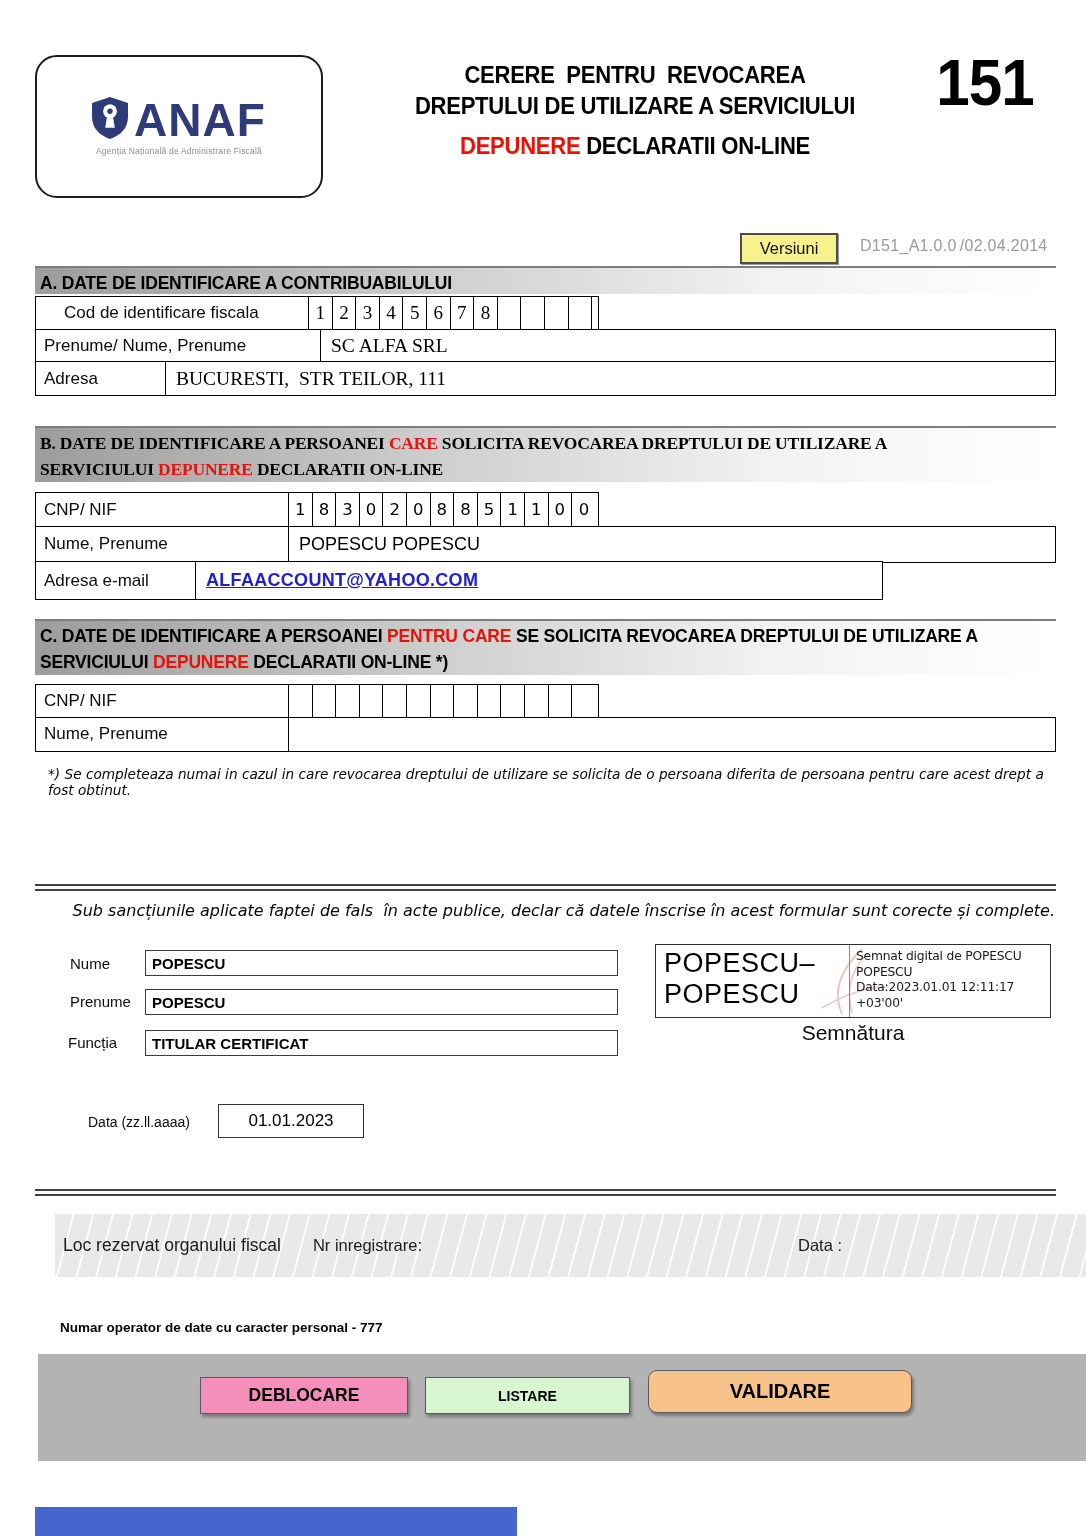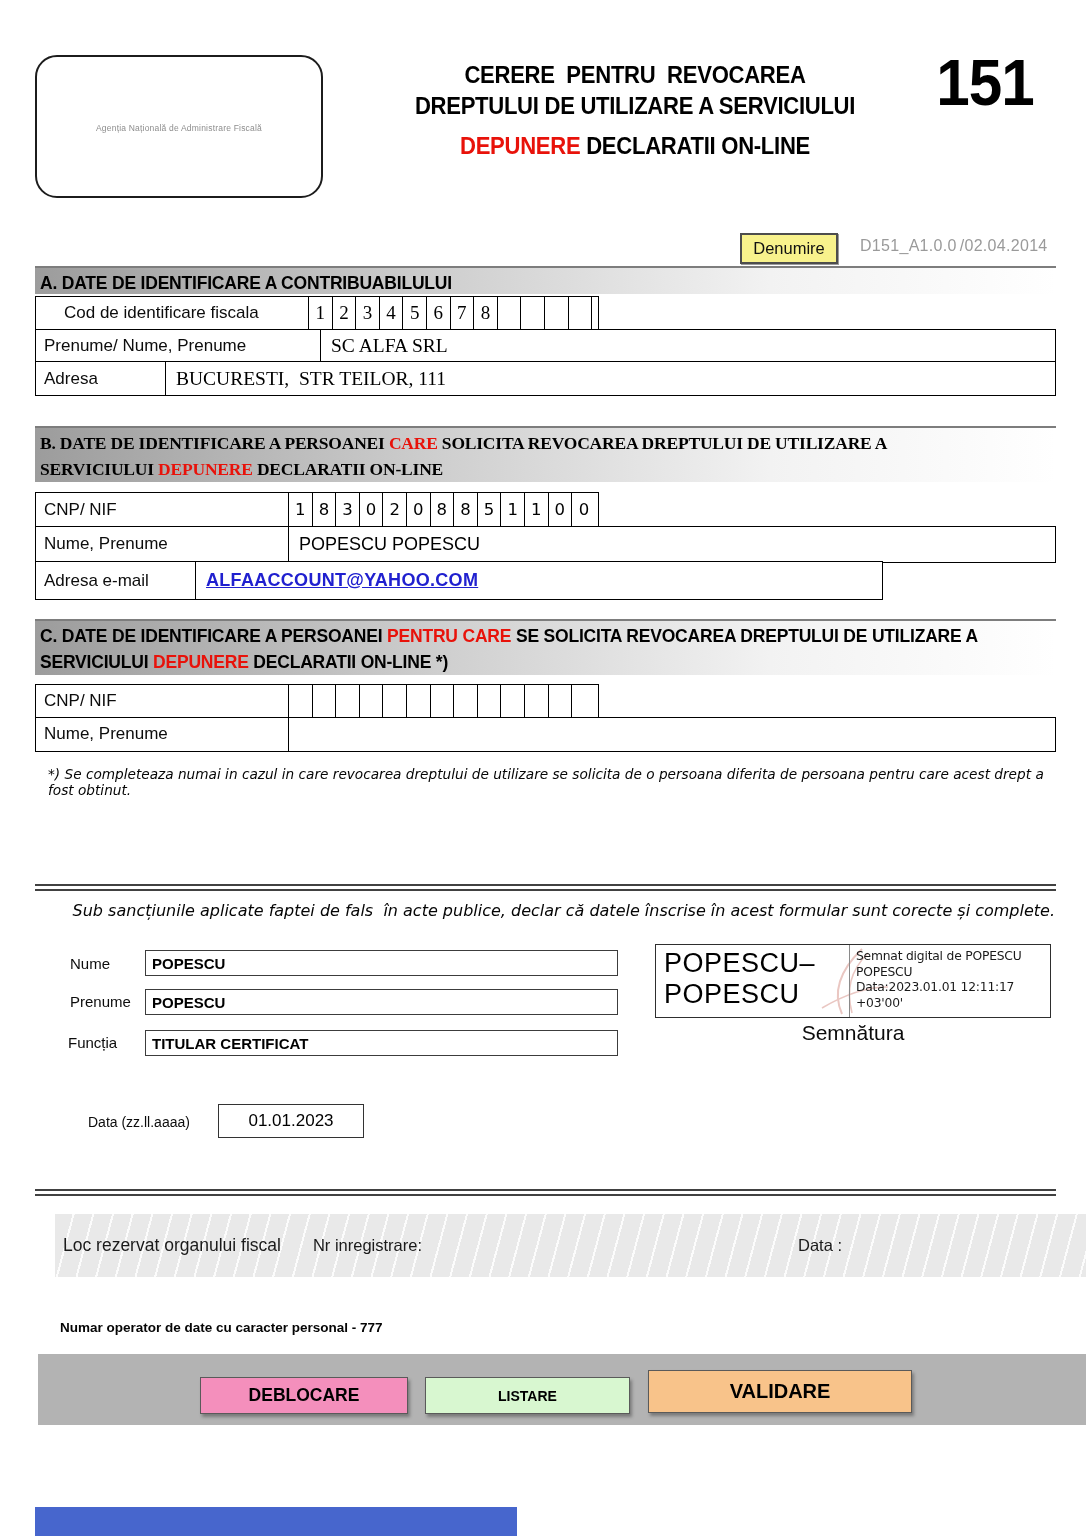--- a/index.html
+++ b/index.html
@@ -103,50 +103,61 @@
   
   .fiscal-box { left:55px; top:1214px; width:1031px; height:63px;
     background:repeating-linear-gradient(105deg, rgba(255,255,255,0) 0 17px, rgba(255,255,255,.85) 17px 19px), #e9e9e9;
     display:flex; align-items:center; }
   .fiscal-reserved { margin-left:8px; font-size:17.5px; color:#1a1a1a; }
   .fiscal-reg { margin-left:32px; font-size:16.5px; color:#1a1a1a; }
   .fiscal-date { position:absolute; left:743px; font-size:16.5px; color:#1a1a1a; }
 
   .operator-note { left:60px; top:1320px; font-size:13.5px; font-weight:700; color:#050505; }
 
-  .button-bar { left:38px; top:1354px; width:1048px; height:71px; background:#b3b3b3; }
+  .button-bar { left:38px; top:1354px; width:1048px; height:107px; background:#b3b3b3; }
   .btn { position:absolute; display:flex; align-items:center; justify-content:center;
     border:1px solid #5a5a5a; box-shadow:2px 3px 3px rgba(55,55,55,.45); cursor:pointer; color:#000; }
   .btn-deblocare { left:162px; top:23px; width:208px; height:37px; background:#f48fbc;
     font-weight:700; font-size:17.5px; }
   .btn-listare { left:387px; top:23px; width:205px; height:37px; background:#d8f7d0;
     font-weight:700; font-size:14px; }
   .btn-validare { left:610px; top:16px; width:264px; height:43px; background:#f8c38a;
-    font-weight:700; font-size:20px; }
+    font-weight:700; font-size:20px;border-radius:9px; }
 
   .footer-bar { left:35px; top:1507px; width:482px; height:29px; background:#4766cd; }
 </style>
 </head>
 <body>
 
 <div class="page">
 
   <div class="abs logo-box">
+    <div class="logo-row">
+      <span>
+        <svg width="36" height="42" viewBox="0 0 24 28">
+          <path d="M12 0 L24 4 L24 13 C24 21 19 25.5 12 28 C5 25.5 0 21 0 13 L0 4 Z" fill="#2f3b77"></path>
+          <circle cx="12" cy="9.5" r="4.6" fill="#ffffff"></circle>
+          <path d="M10.3 11.5 L13.7 11.5 L15.2 20.5 L8.8 20.5 Z" fill="#ffffff"></path>
+          <circle cx="12" cy="9.5" r="1.8" fill="#2f3b77"></circle>
+        </svg>
+      </span>
+      <span class="logo-brand">ANAF</span>
+    </div>
     <div class="logo-sub">Agenția Națională de Administrare Fiscală</div>
   </div>
 
   <div class="abs title-block">
     <div class="pre">CERERE  PENTRU  REVOCAREA</div>
     <div class="pre">DREPTULUI DE UTILIZARE A SERVICIULUI</div>
     <div class="title-l3"><span class="red pre">DEPUNERE</span><span class="pre"> DECLARATII ON-LINE</span></div>
   </div>
 
   <div class="abs form-number">151</div>
 
-  <div class="abs versions-btn">Denumire</div>
+  <div class="abs versions-btn">Versiuni</div>
   <div class="abs version-info">
     <span>D151_A1.0.0</span>
     <span>/02.04.2014</span>
   </div>
 
   <div class="abs sec-header sec-a">A. DATE DE IDENTIFICARE A CONTRIBUABILULUI</div>
 
   <div class="row r-a1">
     <div class="lbl w253">Cod de identificare fiscala</div>
     <div class="cells">

